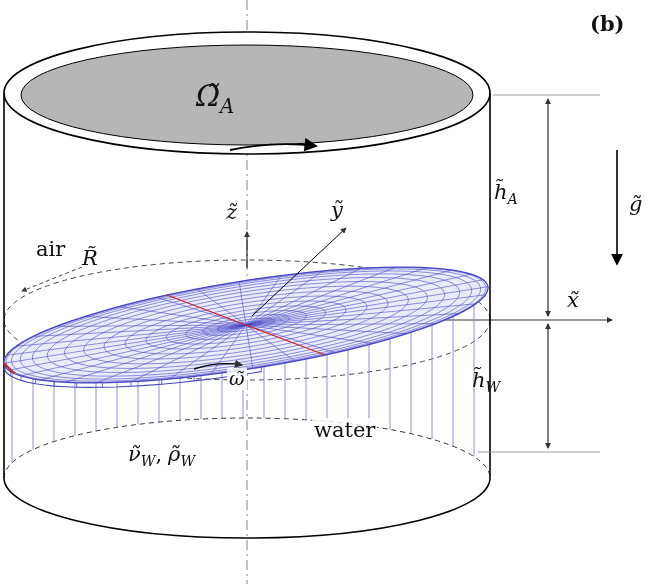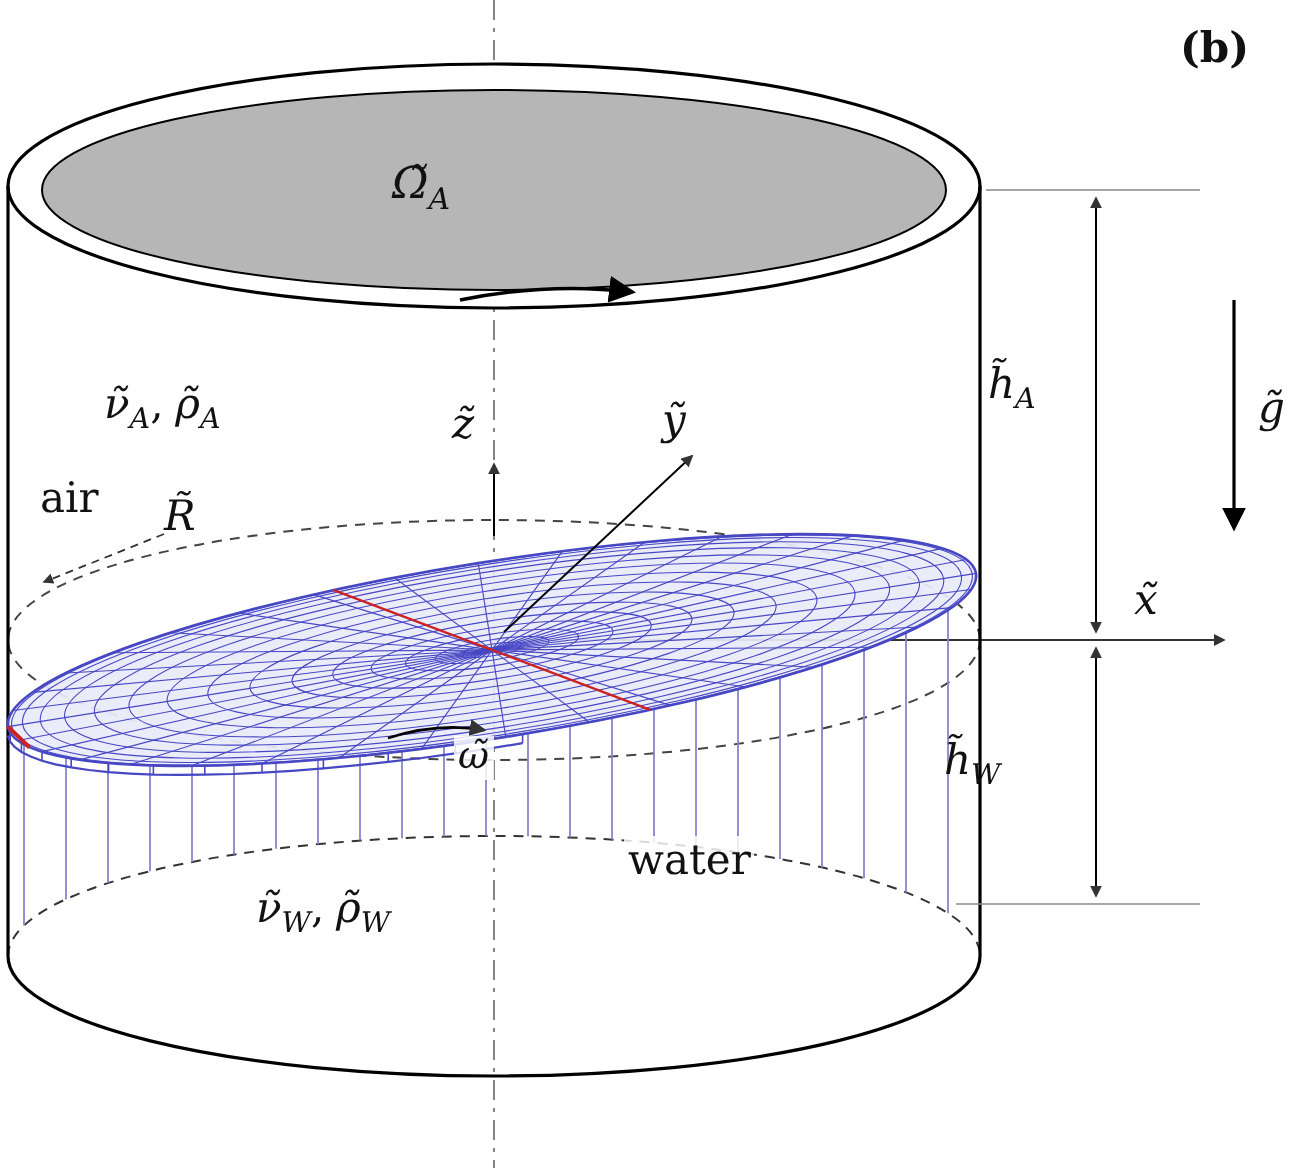--- a/index.html
+++ b/index.html
@@ -145,29 +145,26 @@
     <line x1="478" y1="452" x2="600" y2="452" stroke="#888" stroke-width="0.8"></line>
 
     <line x1="548" y1="99" x2="548" y2="316" stroke="#000" stroke-width="1" marker-start="url(#arrSm)" marker-end="url(#arrSm)"></line>
     <line x1="548" y1="324" x2="548" y2="448" stroke="#000" stroke-width="1" marker-start="url(#arrSm)" marker-end="url(#arrSm)"></line>
 
     <line x1="617" y1="150" x2="617" y2="264" stroke="#000" stroke-width="1.6" marker-end="url(#arr)"></line>
   </svg>
 
   <div class="lbl roman bold" style="left:590px;top:12px;font-size:21px">(b)</div>
 
-  <div class="lbl italic" style="left:196px;top:80px;font-size:22px">
+  <div class="lbl italic" style="left:196px;top:80px;font-size:29px">
     <span>Ω̃</span><sub>A</sub>
   </div>
 
-  <div class="lbl italic" style="left:52px;top:190px">
-    <span>ν̃</span><sub>A</sub><span class="sep">,</span><span>ρ̃</span><sub>A</sub>
-  </div>
 
-  <div class="lbl roman" style="left:20px;top:237px">air</div>
+  <div class="lbl roman" style="left:36px;top:237px">air</div>
 
   <div class="lbl italic" style="left:82px;top:246px">R̃</div>
 
   <div class="lbl italic" style="left:226px;top:200px">z̃</div>
 
   <div class="lbl italic" style="left:331px;top:198px">ỹ</div>
 
   <div class="lbl italic" style="left:567px;top:288px">x̃</div>
 
   <div class="lbl italic" style="left:494px;top:180px">

